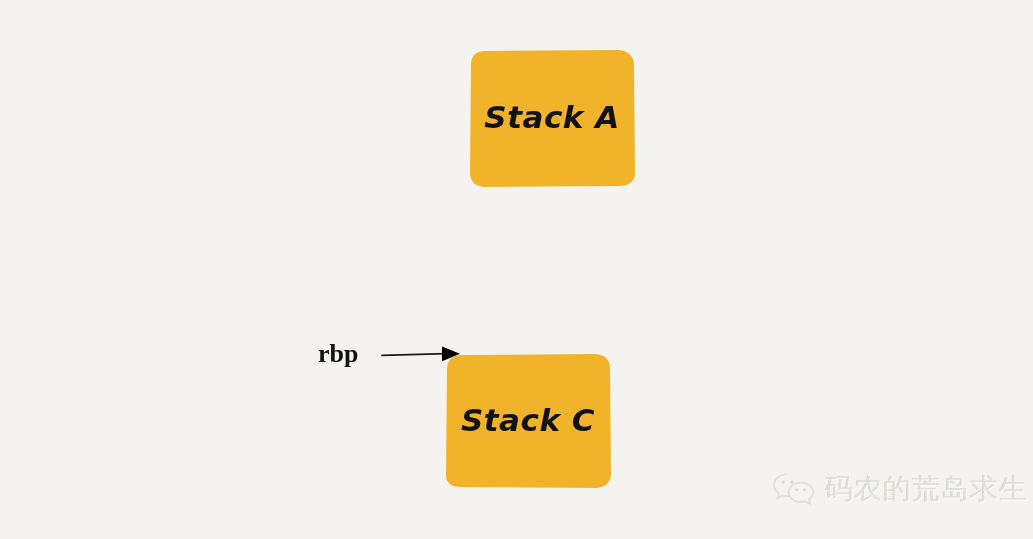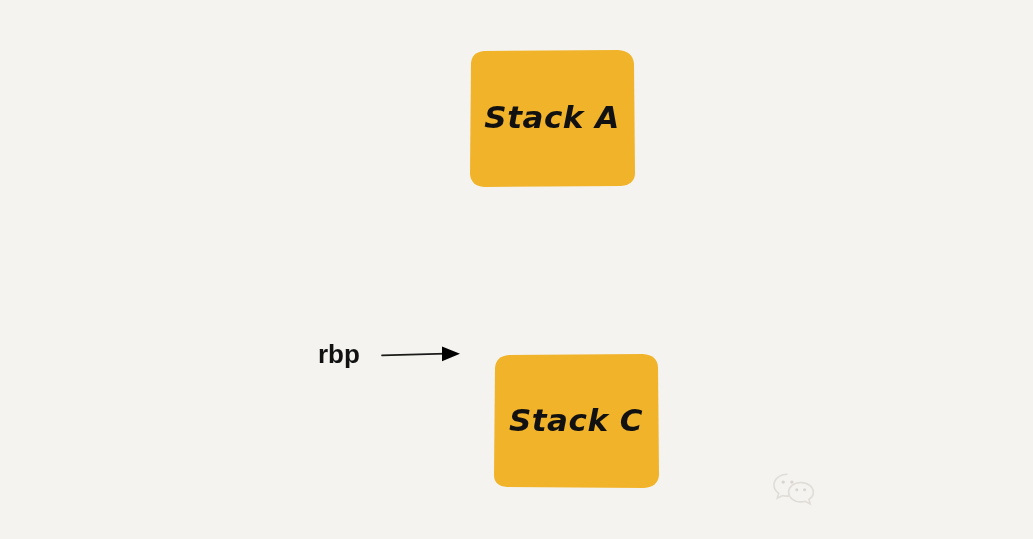--- a/index.html
+++ b/index.html
@@ -45,34 +45,34 @@
     font-size: 31px;
     letter-spacing: 0.5px;
     color: #111111;
     white-space: nowrap;
     transform: translateY(-1px);
     text-align: right;
   }
 
   #box-a { left: 468px; top: 48px;  width: 168px; height: 140px; }
   #box-b { left: 468px; top: 200px; width: 168px; height: 140px; }
-  #box-c { left: 492px; top: 352px; width: 168px; height: 138px; }
+  #box-c { left: 444px; top: 352px; width: 168px; height: 138px; }
 
   
   .pointer-group {
     position: absolute;
     height: 40px;
     display: flex;
     align-items: center;
   }
   #pointer-rbp { left: 318px; top: 334px; width: 145px; }
   #pointer-rsp { left: 318px; top: 460px; width: 145px; }
 
   .pointer-text {
-    font-family: Liberation Sans, sans-serif;
+    font-family: Liberation Serif, serif;
     font-weight: bold;
     font-size: 26px;
     color: #111111;
     line-height: 1;
     white-space: nowrap;
     width: 62px;
   }
   .pointer-arrow {
     flex: 1 1 auto;
     height: 24px;
@@ -149,15 +149,16 @@
                  L38.2,33.9 L36.9,29.4 C39.6,27.6 41.3,25.1 41.3,22.2
                  C41.3,16.9 35.8,12.5 28.8,12.5 Z"></path>
       </g>
       <g fill="#d9d5d0">
         <circle cx="11.2" cy="12.1" r="1.7"></circle>
         <circle cx="19.9" cy="12.1" r="1.7"></circle>
         <circle cx="24.8" cy="19.7" r="1.5"></circle>
         <circle cx="32.6" cy="19.7" r="1.5"></circle>
       </g>
     </svg>
+    <span class="wm-text">码农的荒岛求生</span>
   </div>
 
 </div>
 
 </body></html>

